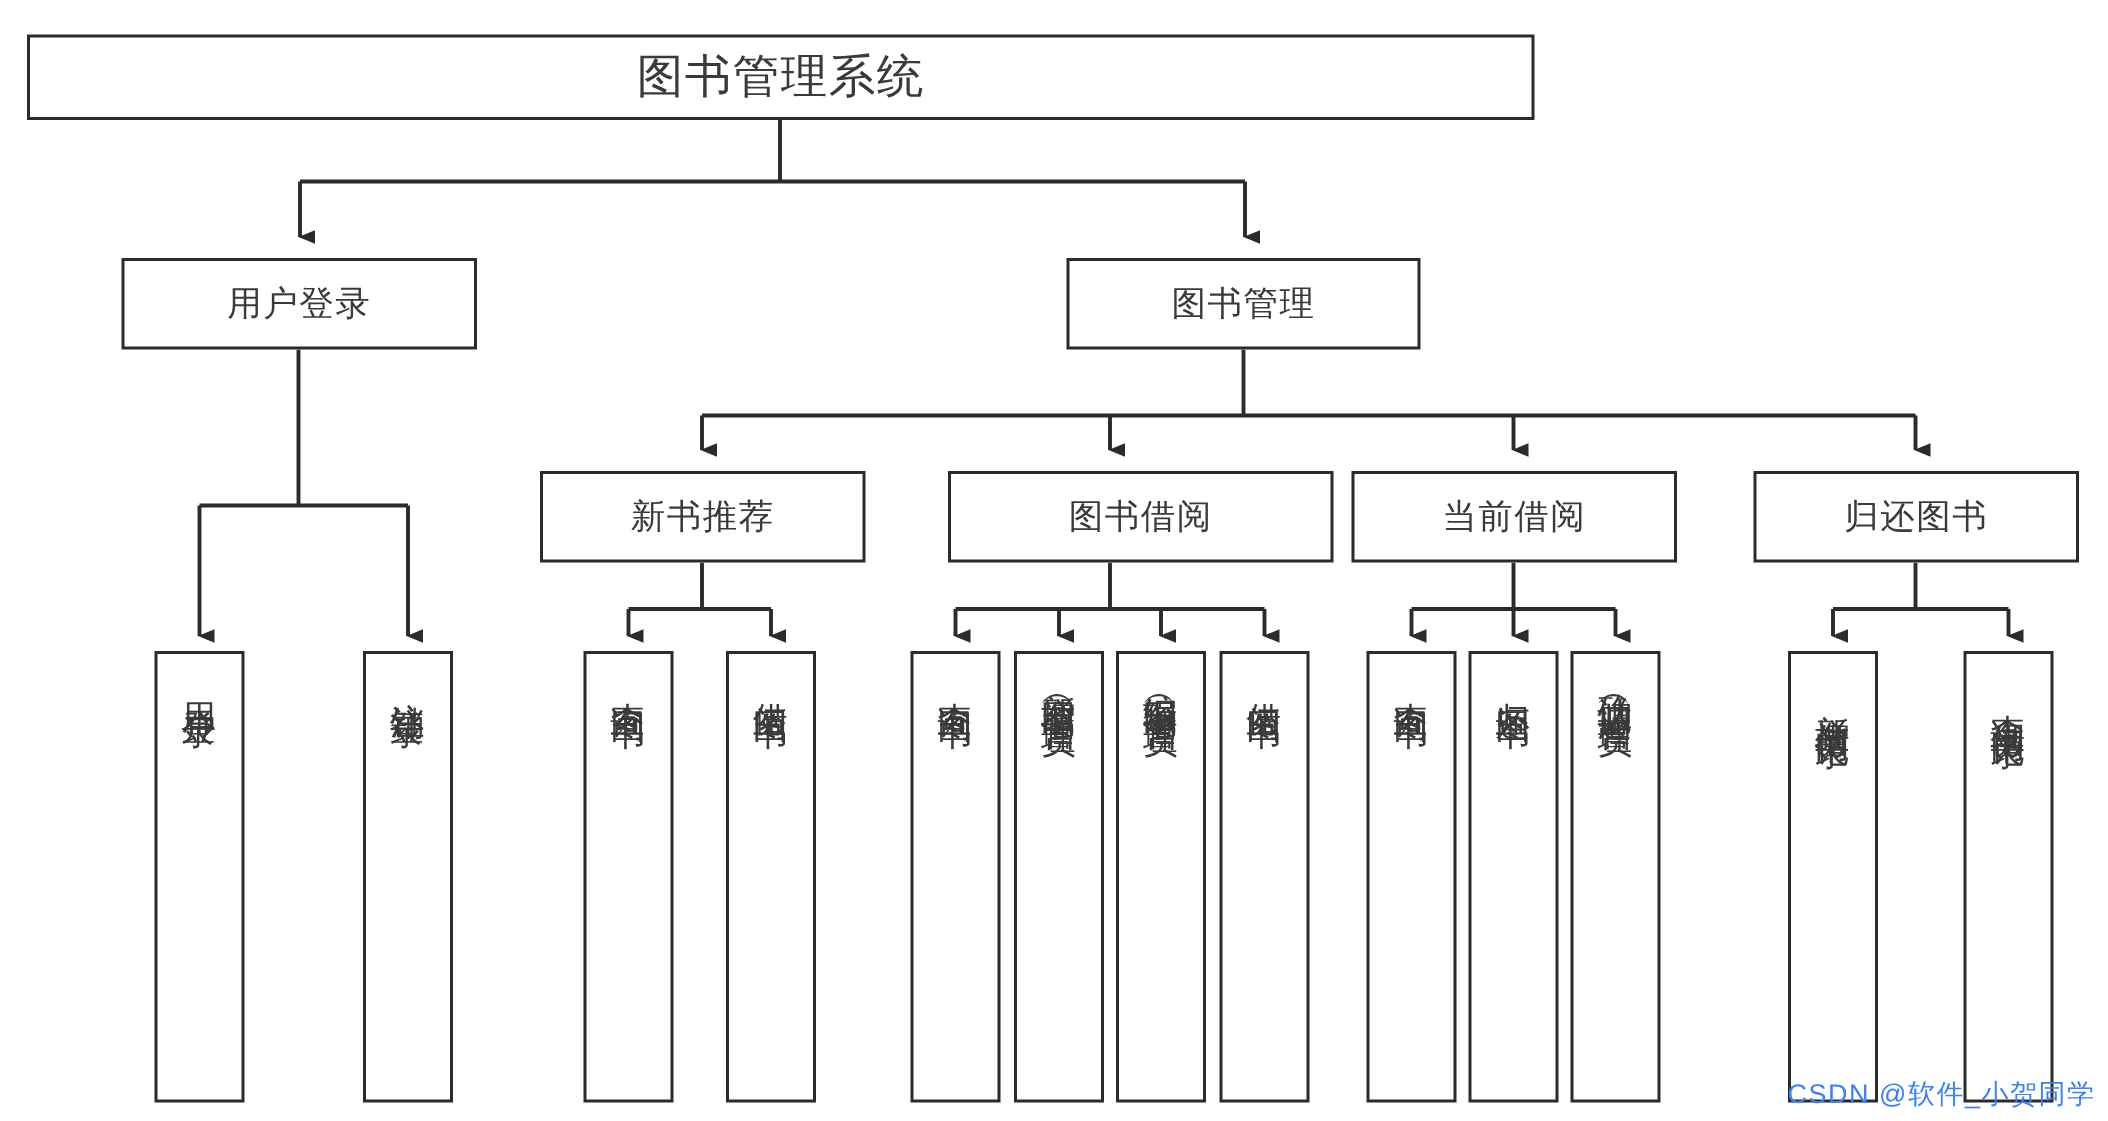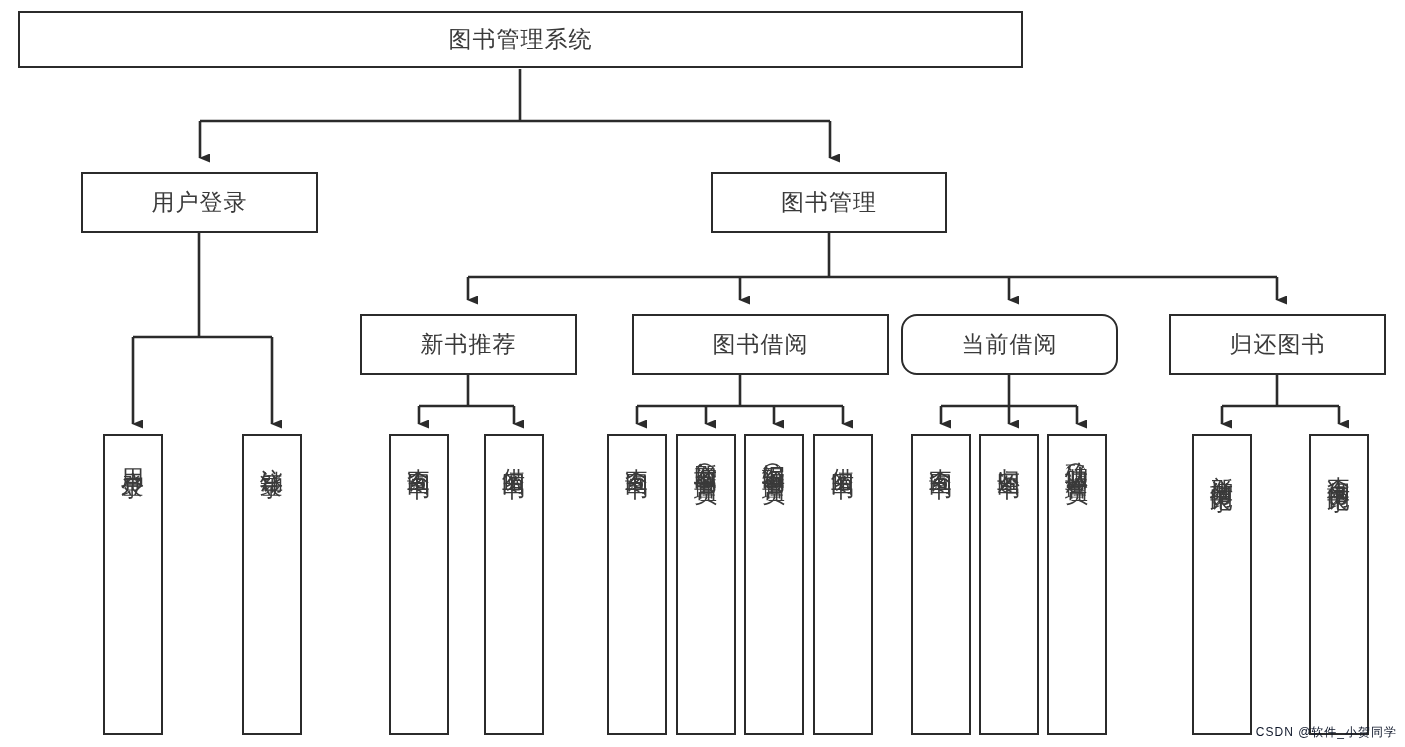--- a/index.html
+++ b/index.html
@@ -32,43 +32,44 @@
     align-items:center;
     justify-content:center;
     color:#3a3a3a;
   }
   .node.horiz{
     font-size:23px;
     letter-spacing:1px;
     line-height:1.1;
   }
   .node.root{
-    font-size:23px;
+    font-size:31px;
+    margin-top:12px;
   }
   
   .node.vert{
     align-items:flex-start;
     justify-content:center;
     padding-top:14px;
   }
   .node.vert .vtext{
     writing-mode:vertical-rl;
     text-orientation:upright;
     font-size:23px;
     line-height:1.22;
     letter-spacing:3px;
     white-space:nowrap;
     color:#3a3a3a;
   }
   .watermark{
     position:absolute;
     right:8px;
     bottom:6px;
-    font-size:12px;
-    color:#0f172a;
+    font-size:18px;
+    color:#3b82f6;
     letter-spacing:1px;
     white-space:nowrap;
     user-select:none;
   }
 </style>
 </head>
 <body>
 
 <div id="canvas">
 
@@ -135,21 +136,21 @@
   </div>
 
   <div class="node horiz" style="left:711px; top:172px; width:236px; height:61px;">
     <span>图书管理</span>
   </div>
 
   <div class="node horiz" style="left:632px; top:314px; width:257px; height:61px;">
     <span>图书借阅</span>
   </div>
 
-  <div class="node horiz" style="left:901px; top:314px; width:217px; height:61px;border-radius:16px;">
+  <div class="node horiz" style="left:901px; top:314px; width:217px; height:61px;">
     <span>当前借阅</span>
   </div>
 
   <div class="node horiz" style="left:1169px; top:314px; width:217px; height:61px;">
     <span>归还图书</span>
   </div>
 
   <div class="node vert" style="left:103px; top:434px; width:60px; height:301px;">
     <span class="vtext">用户登录</span>
   </div>

